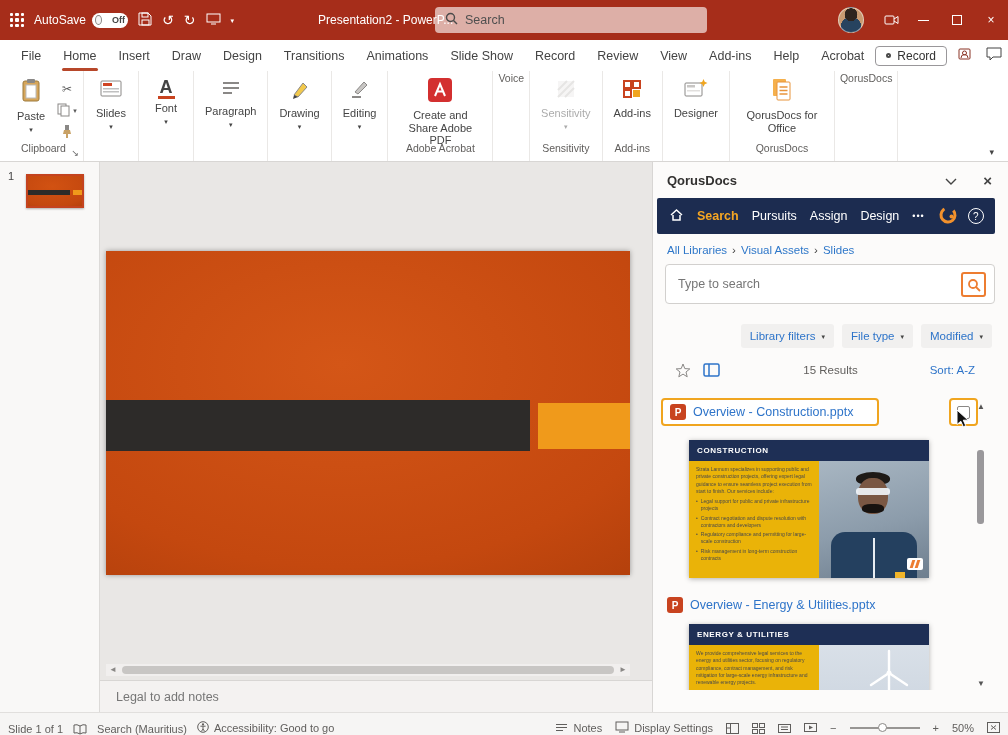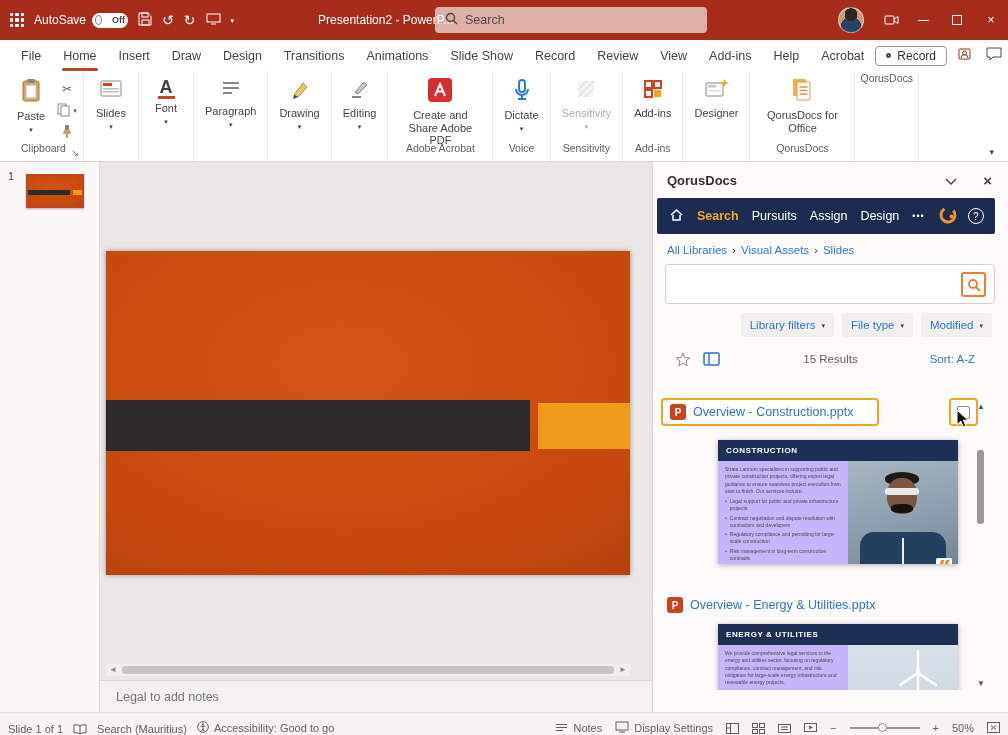--- a/index.html
+++ b/index.html
@@ -79,39 +79,39 @@
   .qnav .active{color:#F5A623;font-weight:bold}
   .qnav .more{font-size:9px;letter-spacing:1px}
   .qnav .right{margin-left:auto;display:flex;align-items:center;gap:10px}
   .q-help{width:16px;height:16px;border:1.4px solid #fff;border-radius:50%;font-size:10px;display:flex;align-items:center;justify-content:center}
   .crumbs{padding:16px 14px 0 14px;font-size:11.5px;color:#444;display:flex;gap:5px;align-items:center;height:16px}
   .crumbs a{color:#2E77C9;text-decoration:none}
   .qsearch{margin:14px 13px 0 12px;height:40px;background:#fff;border:1px solid #D2D0CE;border-radius:4px;position:relative;display:flex;align-items:center}
   .qsearch input{border:none;outline:none;background:transparent;flex:1;padding-left:12px;font-size:12.5px;color:#333;font-family:inherit}
   .qsearch input::placeholder{color:#767676}
   .qsbtn{position:absolute;right:8px;top:7px;width:25px;height:25px;border:2px solid #ED7D31;border-radius:3px;background:#fff;display:flex;align-items:center;justify-content:center}
-  .filters{margin:9px 16px 0 0;display:flex;justify-content:flex-end;gap:8px;height:24px}
+  .filters{margin:20px 16px 0 0;display:flex;justify-content:flex-end;gap:8px;height:24px}
   .fpill{background:#F1F0EF;border-radius:3px;padding:0 9px;font-size:11.5px;color:#2E74C9;display:flex;gap:6px;align-items:center}
   .fpill .chev{color:#444}
   .rhead{margin-top:12px;height:24px;position:relative;font-size:11.5px;color:#605E5C}
   .rhead .star{position:absolute;left:22px;top:3px}
   .rhead .cview{position:absolute;left:50px;top:3px}
   .rhead .count{position:absolute;left:0;right:0;top:4px;text-align:center}
   .rhead .sort{position:absolute;right:33px;top:4px;color:#2E74C9}
   .rlist{position:absolute;left:0;top:236px;right:0;height:292px;overflow:hidden}
   .hl-row{position:absolute;left:8px;top:0;width:218px;height:28px;border:2px solid #F0A51F;border-radius:4px;background:#fff;display:flex;align-items:center;gap:7px;padding:0 7px}
   .ppt{width:16px;height:16px;border-radius:3px;background:#C8431F;color:#fff;font-size:10px;font-weight:bold;display:flex;align-items:center;justify-content:center;flex:none}
   .fname{font-size:12.5px;color:#2E74C9;white-space:nowrap}
   .hl-check{position:absolute;left:296px;top:0;width:29px;height:28px;border:2px solid #F0A51F;border-radius:4px;background:#fff;display:flex;align-items:center;justify-content:center}
   .checkbox{width:13px;height:13px;border:1px solid #8a8886;border-radius:2px;background:#fff}
   .cursor{position:absolute;left:303px;top:11px}
   .vscroll-up{position:absolute;right:23px;top:4px;font-size:8px;color:#555}
   .vscroll-dn{position:absolute;right:23px;top:281px;font-size:8px;color:#555}
   .vbar{position:absolute;right:24px;top:52px;width:7px;height:74px;background:#9a989b;border-radius:3px}
-  .card{position:absolute;left:65px;width:240px;height:124px;background:#c4b5fd;box-shadow:0 1px 5px rgba(0,0,0,.3)}
+  .card{position:absolute;left:36px;width:240px;height:138px;background:#eab308;box-shadow:0 1px 5px rgba(0,0,0,.3)}
   .card-h{height:21px;background:#1E2F55;display:flex;align-items:center;padding-left:8px;color:#fff;font-size:8px;font-weight:bold;letter-spacing:.6px}
   .card-b{position:absolute;left:0;top:21px;right:0;bottom:0;overflow:hidden}
   .tinytext{position:absolute;left:7px;top:5px;width:116px;font-size:5px;line-height:1.45;color:#4a4a4a}
   .tinytext .bullets{margin-top:3px}
   .brow{display:flex;gap:3px;margin-bottom:2px}
   .photo{position:absolute;right:0;top:0;width:110px;height:117px;background:linear-gradient(165deg,#A8B6C2 0%,#8C9CAB 55%,#6E7E8E 100%);overflow:hidden}
   .p-torso{position:absolute;bottom:0;left:12px;width:86px;height:46px;background:#24405F;border-radius:14px 14px 0 0}
   .p-zip{position:absolute;bottom:0;left:54px;width:2px;height:40px;background:#E8EDF2}
   .p-head{position:absolute;left:39px;top:17px;width:30px;height:36px;background:#7A5743;border-radius:45%}
   .p-hair{position:absolute;left:37px;top:11px;width:34px;height:13px;background:#1E1A17;border-radius:50% 50% 40% 40%}
@@ -342,32 +342,20 @@
                 <rect width="24" height="24" rx="4" fill="#D32F2F"></rect>
                 <path d="M7,18 L12,6 L17,18 M9.5,13.5 h5" stroke="#fff" stroke-width="2" fill="none"></path>
               </svg></span>
           <span class="lbl">Create and Share Adobe PDF</span>
         </div>
       </div>
       <div class="g-label">Adobe Acrobat</div>
     </div>
 
     <div class="group">
-      <div class="g-content">
-        <div class="bigbtn">
-          <span><svg width="20" height="24">
-                <rect x="7" y="2" width="6" height="12" rx="3" fill="none" stroke="#2B7CD3" stroke-width="2"></rect>
-                <path d="M4,11 a6,6 0 0 0 12,0" fill="none" stroke="#2B7CD3" stroke-width="2"></path>
-                <line x1="10" y1="17" x2="10" y2="20" stroke="#2B7CD3" stroke-width="2"></line>
-                <line x1="6" y1="21" x2="14" y2="21" stroke="#2B7CD3" stroke-width="2"></line>
-              </svg></span>
-          <span class="lbl">Dictate</span>
-          <span class="chev">▾</span>
-        </div>
-      </div>
       <div class="g-label">Voice</div>
     </div>
 
     <div class="group">
       <div class="g-content">
         <div class="bigbtn disabled">
           <span><svg width="22" height="22">
                 <rect x="3" y="3" width="16" height="16" fill="#EDEBE9"></rect>
                 <path d="M3,19 L19,3 M3,12 L12,3 M10,19 L19,10" stroke="#C8C6C4" stroke-width="2"></path>
               </svg></span>
@@ -488,20 +476,21 @@
 
     <div class="crumbs">
       <a href="#">All Libraries</a>
       <span>›</span>
       <a href="#">Visual Assets</a>
       <span>›</span>
       <a href="#">Slides</a>
     </div>
 
     <div class="qsearch">
+      <input type="text" placeholder="Type to search" style="">
       <span class="qsbtn">
           <svg width="14" height="14">
             <circle cx="6" cy="6" r="4" fill="none" stroke="#ED7D31" stroke-width="1.8"></circle>
             <line x1="9" y1="9" x2="13" y2="13" stroke="#ED7D31" stroke-width="1.8"></line>
           </svg>
         </span>
     </div>
 
     <div class="filters">
       <span class="fpill">

